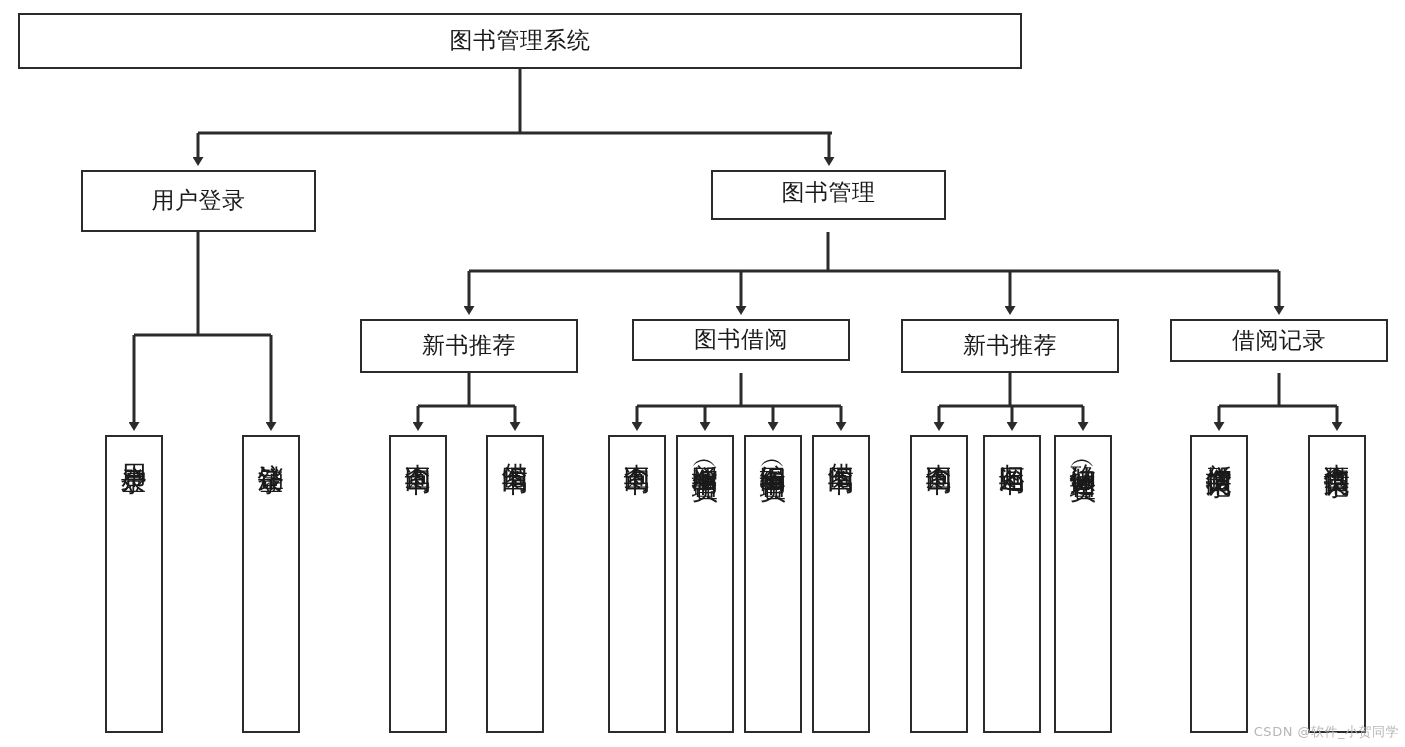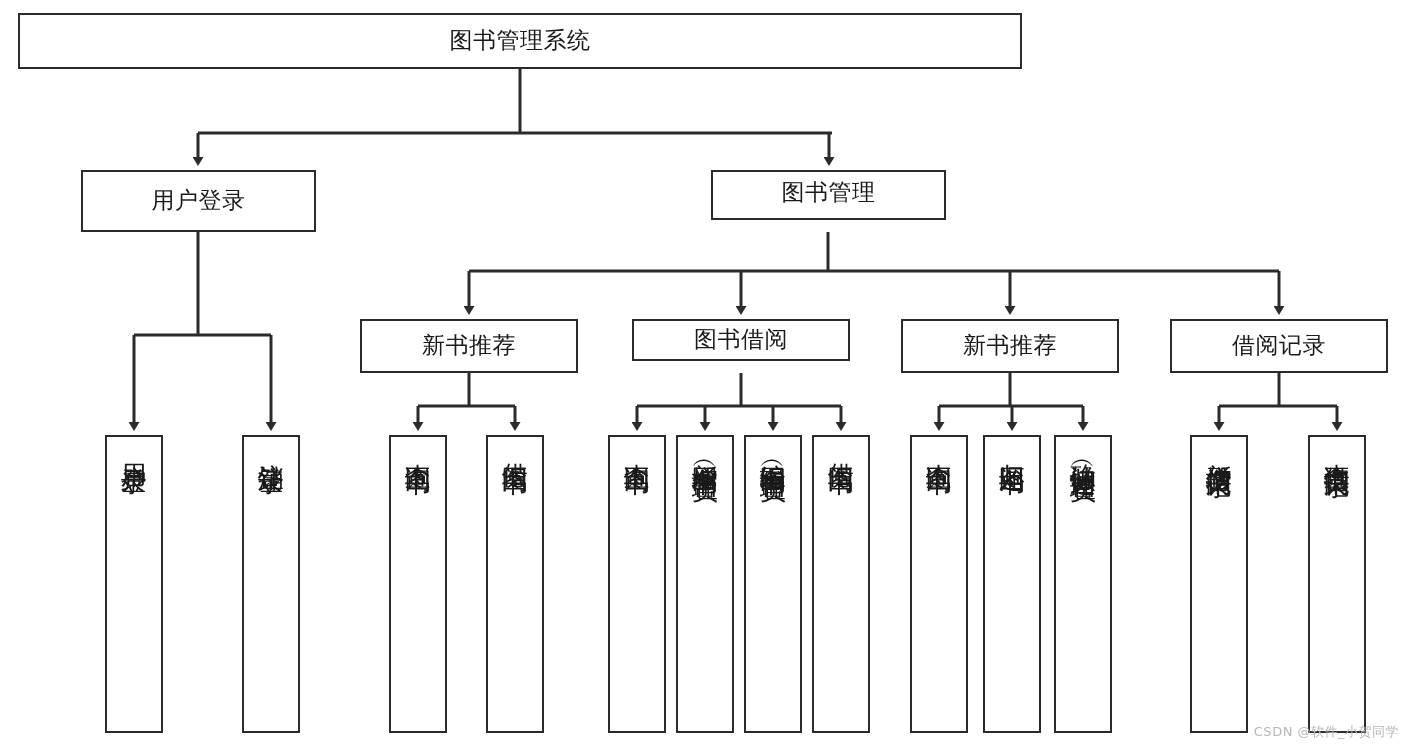--- a/index.html
+++ b/index.html
@@ -142,21 +142,21 @@
 
   <div class="node horiz" style="left: 360px; top: 319px; width: 218px; height: 54px;">
     <span class="label">新书推荐</span>
   </div>
   <div class="node horiz" style="left: 632px; top: 319px; width: 218px; height: 42px;">
     <span class="label">图书借阅</span>
   </div>
   <div class="node horiz" style="left: 901px; top: 319px; width: 218px; height: 54px;">
     <span class="label">新书推荐</span>
   </div>
-  <div class="node horiz" style="left: 1170px; top: 319px; width: 218px; height: 54px;">
+  <div class="node horiz" style="left: 1170px; top: 319px; width: 218px; height: 43px;">
     <span class="label">借阅记录</span>
   </div>
 
   <div class="node vert" style="left: 105px; top: 435px; width: 58px; height: 298px;">
     <span class="label">用户登录</span>
   </div>
   <div class="node vert" style="left: 242px; top: 435px; width: 58px; height: 298px;">
     <span class="label">注销登录</span>
   </div>
   <div class="node vert" style="left: 389px; top: 435px; width: 58px; height: 298px;">

